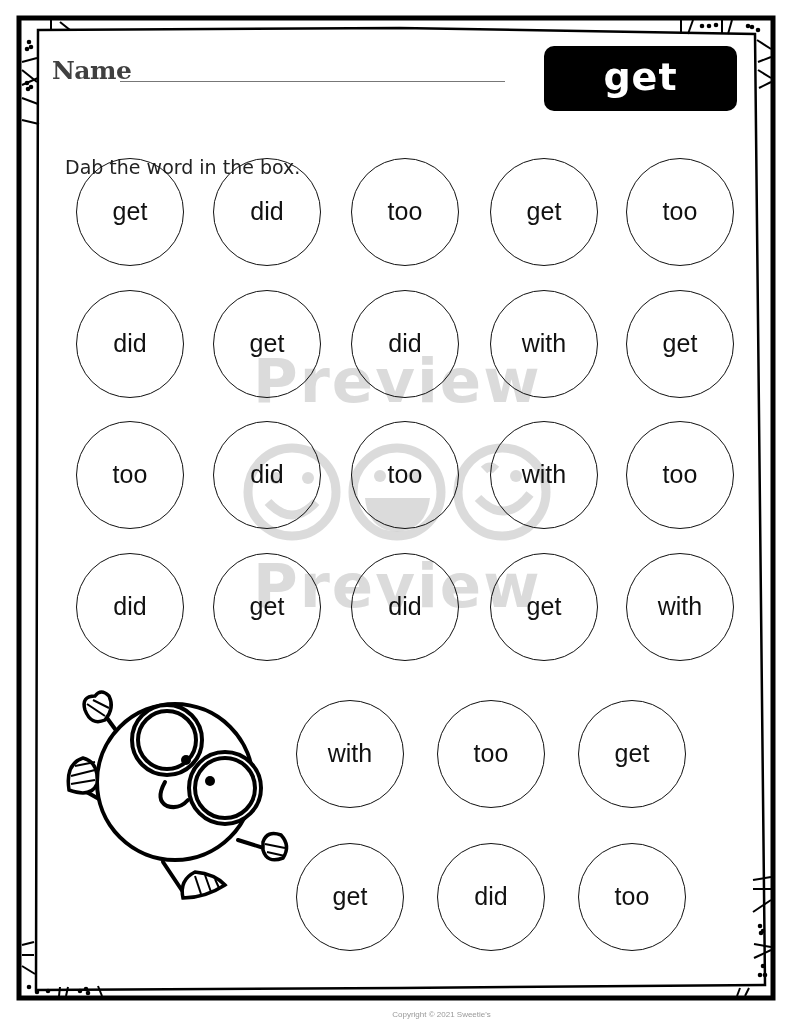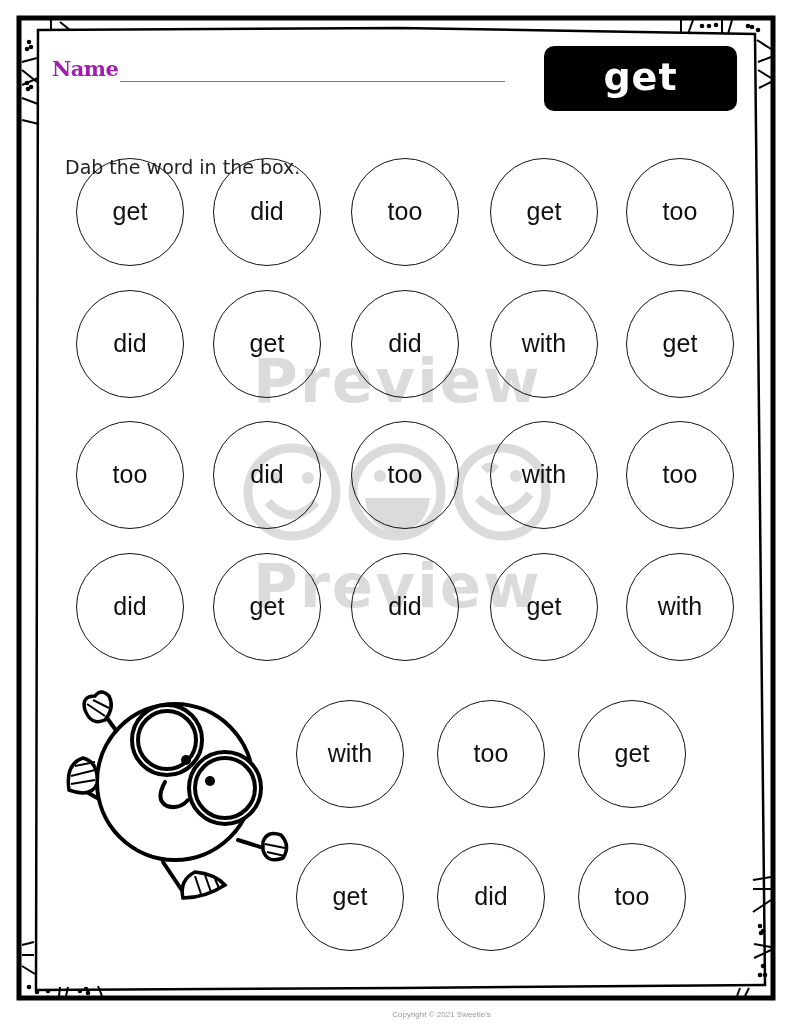--- a/index.html
+++ b/index.html
@@ -1,19 +1,19 @@
 <!DOCTYPE html>
 <html><head>
 <meta charset="utf-8">
 <style>
   html, body { margin:0; padding:0; background:#ffffff; }
   body { width:791px; height:1024px; position:relative; overflow:hidden; font-family:"Liberation Sans", sans-serif; }
   .frame-svg { position:absolute; left:0; top:0; width:791px; height:1024px; }
   .name-row { position:absolute; left:52px; top:56px; display:flex; align-items:flex-end; }
-  .name-label { font-family:"DejaVu Serif", serif; font-weight:bold; font-size:21px; color:#a21caf; letter-spacing:-0.5px; }
+  .name-label { font-family:"DejaVu Serif", serif; font-weight:bold; font-size:25px; color:#404040; letter-spacing:-0.5px; }
   .name-line { position:absolute; left:68px; top:25px; width:385px; height:0; border-bottom:1px solid #777; }
   .target-box { position:absolute; left:544px; top:46px; width:193px; height:65px; background:#000; border-radius:10px; display:flex; align-items:center; justify-content:center; }
   .target-word { color:#fff; font-family:"DejaVu Sans", sans-serif; font-weight:bold; font-size:38px; letter-spacing:1px; margin-top:-4px; }
   .instructions { position:absolute; left:65px; top:112px; font-family:"DejaVu Sans", sans-serif; font-size:19px; color:#222;margin-top:44px; }
   .dot { position:absolute; width:108px; height:108px; border:1.4px solid #111; border-radius:50%; box-sizing:border-box; display:flex; align-items:center; justify-content:center; background:transparent; cursor:pointer; }
   .dot span { font-family:"Liberation Sans", sans-serif; font-size:25px; color:#111; margin-top:-2px; }
   .watermark { position:absolute; pointer-events:none; }
   .wm-text { position:absolute; font-family:"DejaVu Sans", sans-serif; font-weight:bold; font-size:61px; color:rgba(190,190,190,0.55); letter-spacing:2px; }
   .copyright { position:absolute; left:0; width:791px; top:1010px; text-align:center; font-size:8px; color:#999;padding-left:46px; }
   .mascot { position:absolute; left:55px; top:680px; width:240px; height:220px; }

